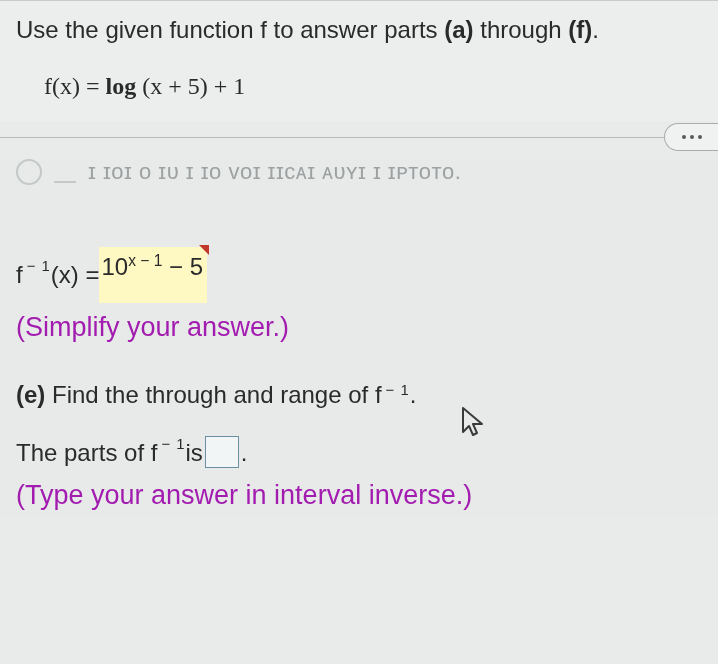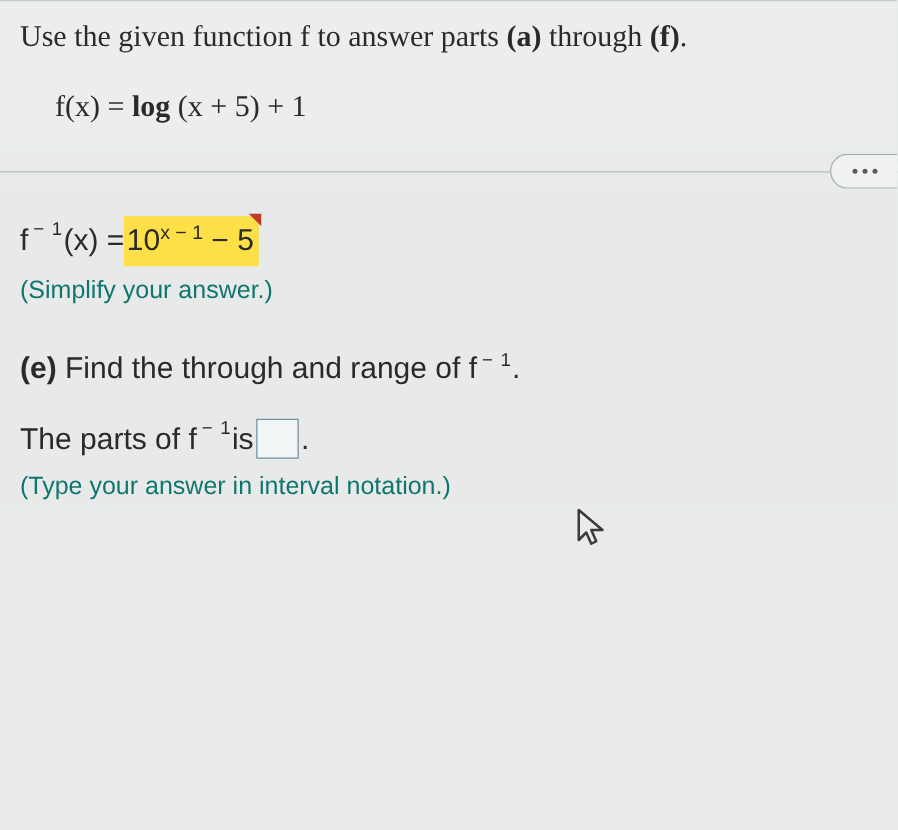--- a/index.html
+++ b/index.html
@@ -11,21 +11,21 @@
     color: #2a2a2a;
     font-size: 24px;
     overflow: hidden;
     position: relative;
   }
   .top-section {
     padding: 12px 16px 18px 16px;
     background: #eceeee;
     border-top: 1px solid #c7cbcb;
   }
-  .instruction { line-height: 1.45; margin-bottom: 22px; font-family: Liberation Serif, serif; }
+  .instruction { line-height: 1.45; margin-bottom: 22px; }
   .function-def { padding-left: 28px; line-height: 1.4; font-family: Liberation Serif, serif; }
   .hr-row {
     position: relative;
     height: 30px;
     margin-top: 2px;
   }
   .hr-line {
     position: absolute;
     left: 0; right: 0; top: 14px;
     height: 1px;
@@ -76,26 +76,26 @@
     border-bottom: 2px solid #c4c8c8;
     margin-bottom: 2px;
   }
   .cutoff-text {
     font-family: Arial, sans-serif;
     white-space: nowrap;
     overflow: hidden;
   }
   .part { margin-bottom: 28px; line-height: 1.55; }
   .answer-line { margin-bottom: 4px; position: relative; display: flex; align-items: center; flex-wrap: wrap;}
-  .hint { color: #0f766e; font-size: 20px; }
+  .hint { color: #a21caf; font-size: 27px; }
   sup { font-size: 0.65em; vertical-align: super; line-height: 0; }
   .sup-neg { font-size: 0.62em; position: relative; top: -0.55em; margin-left: 4px; letter-spacing: 1px;}
   .highlight {
-    background: #fde047;
-    padding: 1px 4px 1px 2px;
+    background: #fef9c3;
+    padding: 1px 4px 17px 2px;
     position: relative;
     display: inline-block;
   }
   .red-tri {
     position: absolute;
     top: -2px; right: -2px;
     width: 0; height: 0;
     border-left: 10px solid transparent;
     border-top: 10px solid #c0392b;
   }
@@ -131,20 +131,25 @@
   <div class="hr-line"></div>
   <div class="more-btn">
     <span class="dot"></span>
     <span class="dot"></span>
     <span class="dot"></span>
   </div>
 </div>
 
 <div class="body-section">
 
+  <div class="cutoff-row">
+    <div class="cutoff-check"></div>
+    <div class="cutoff-dash"></div>
+    <div class="cutoff-text">ɪ ɪᴏɪ ᴏ ɪᴜ ɪ ɪᴏ  vᴏɪ ɪɪᴄᴀɪ  ᴀᴜʏɪ ɪ ɪᴘᴛᴏᴛᴏ.</div>
+  </div>
 
   <div class="part">
     <div style="height:20px"></div>
     <div class="answer-line">
       <span>f</span>
         <span class="sup-neg">− 1</span>
         <span>(x) = </span>
         <span class="highlight"><span>10</span><sup>x − 1</sup><span> − 5</span><span class="red-tri"></span></span>
     </div>
     <div class="hint">(Simplify your answer.)</div>
@@ -155,20 +160,20 @@
       <span class="b">(e)</span><span> Find the through and range of f</span><span class="sup-neg">− 1</span><span>.</span>
     </div>
     <div style="height:20px"></div>
     <div class="answer-line">
       <span>The parts of f</span>
         <span class="sup-neg">− 1</span>
         <span> is </span>
         <span class="answer-box"></span>
         <span>.</span>
     </div>
-    <div class="hint">(Type your answer in interval notation.)</div>
+    <div class="hint">(Type your answer in interval inverse.)</div>
   </div>
 
 </div>
 
 <svg class="cursor-icon" width="28" height="32" viewBox="0 0 28 32">
   <path d="M3 2 L3 26 L9 20 L13 29 L17 27 L13 18 L22 18 Z" fill="none" stroke="#3a3a3a" stroke-width="2" stroke-linejoin="round"></path>
 </svg>
 
 </body></html>

